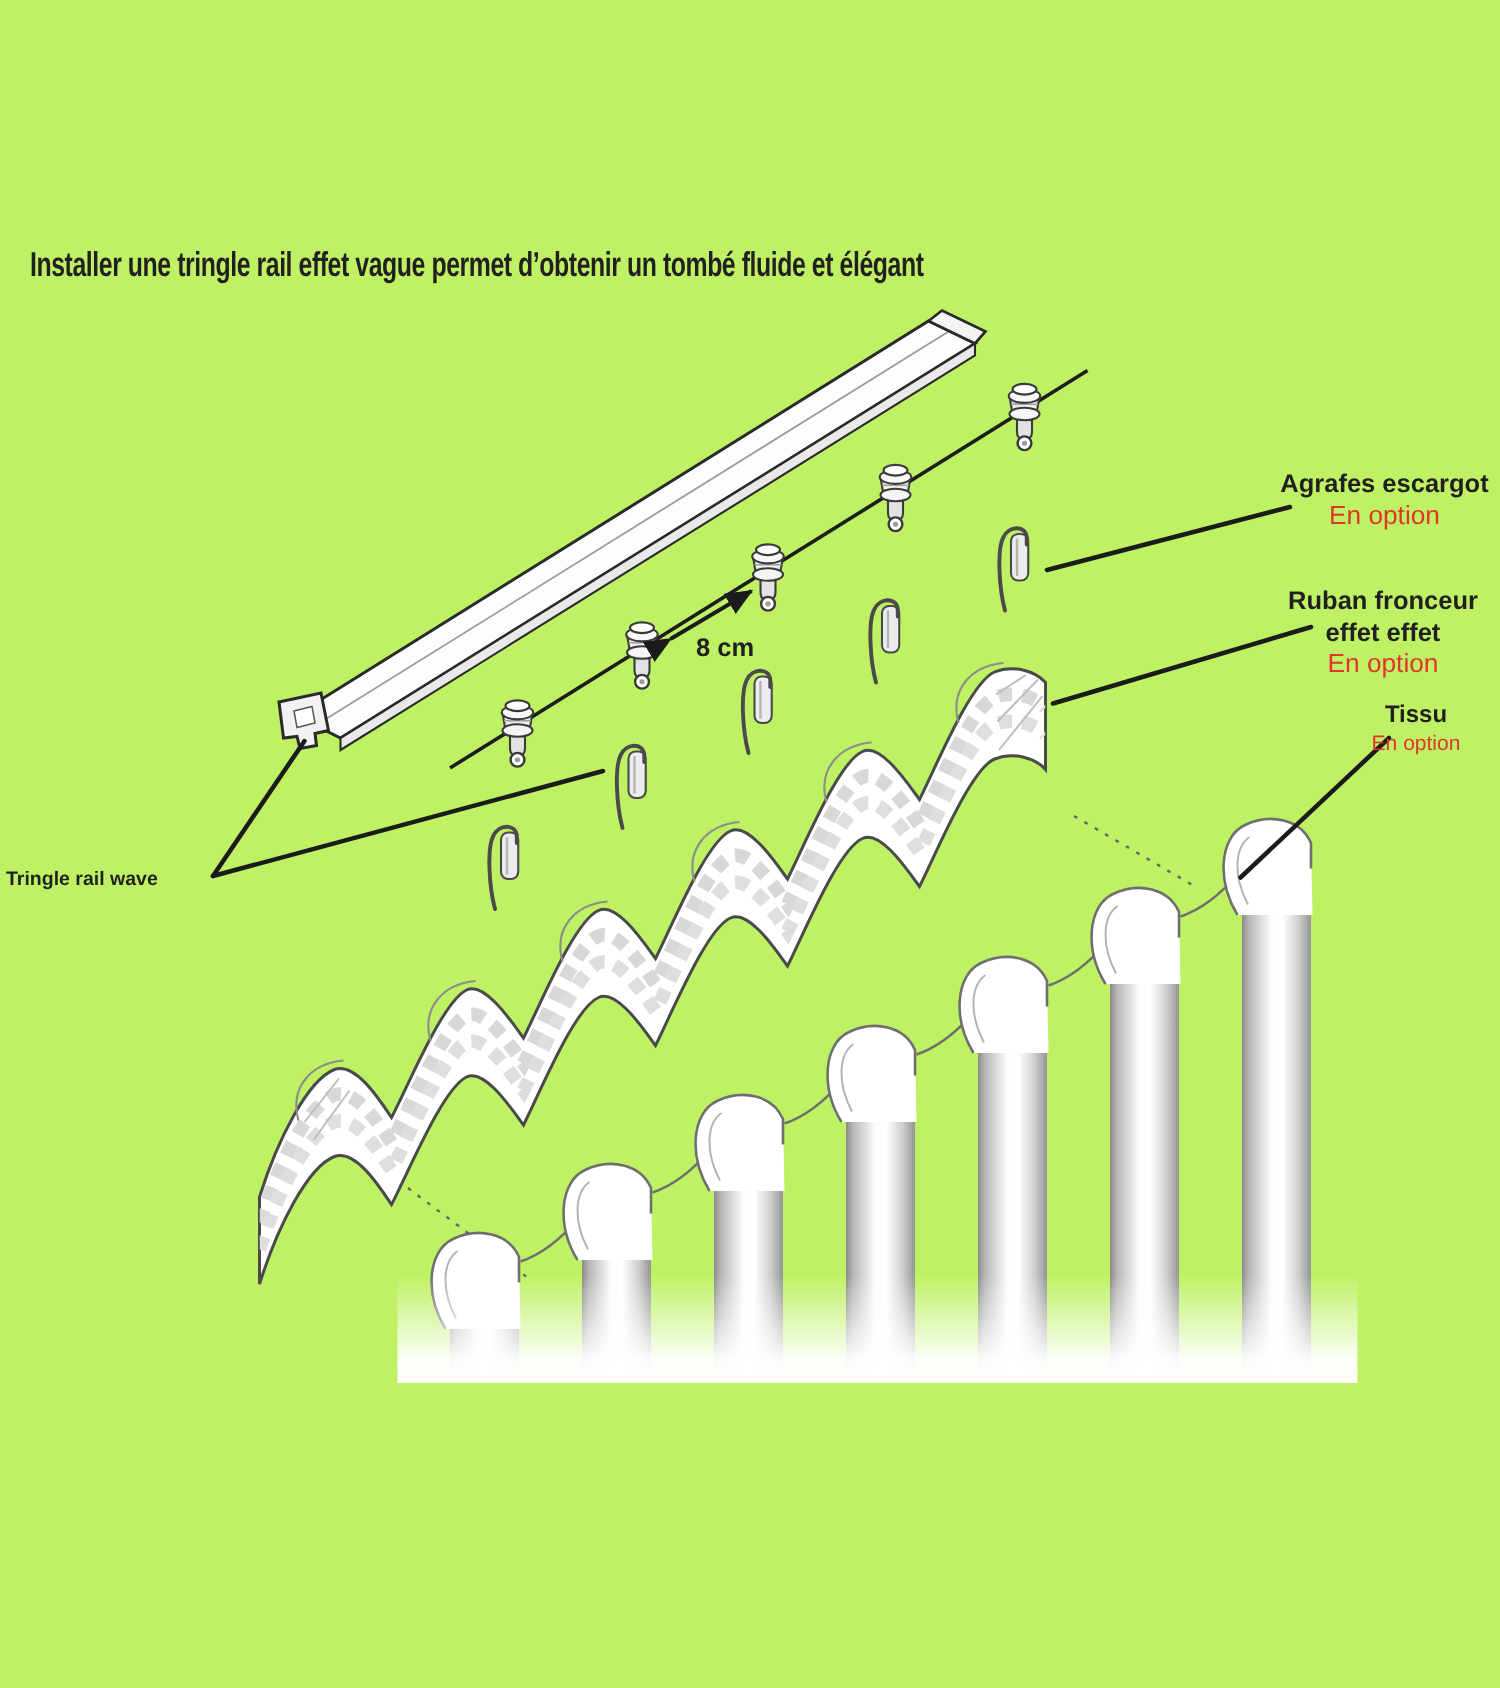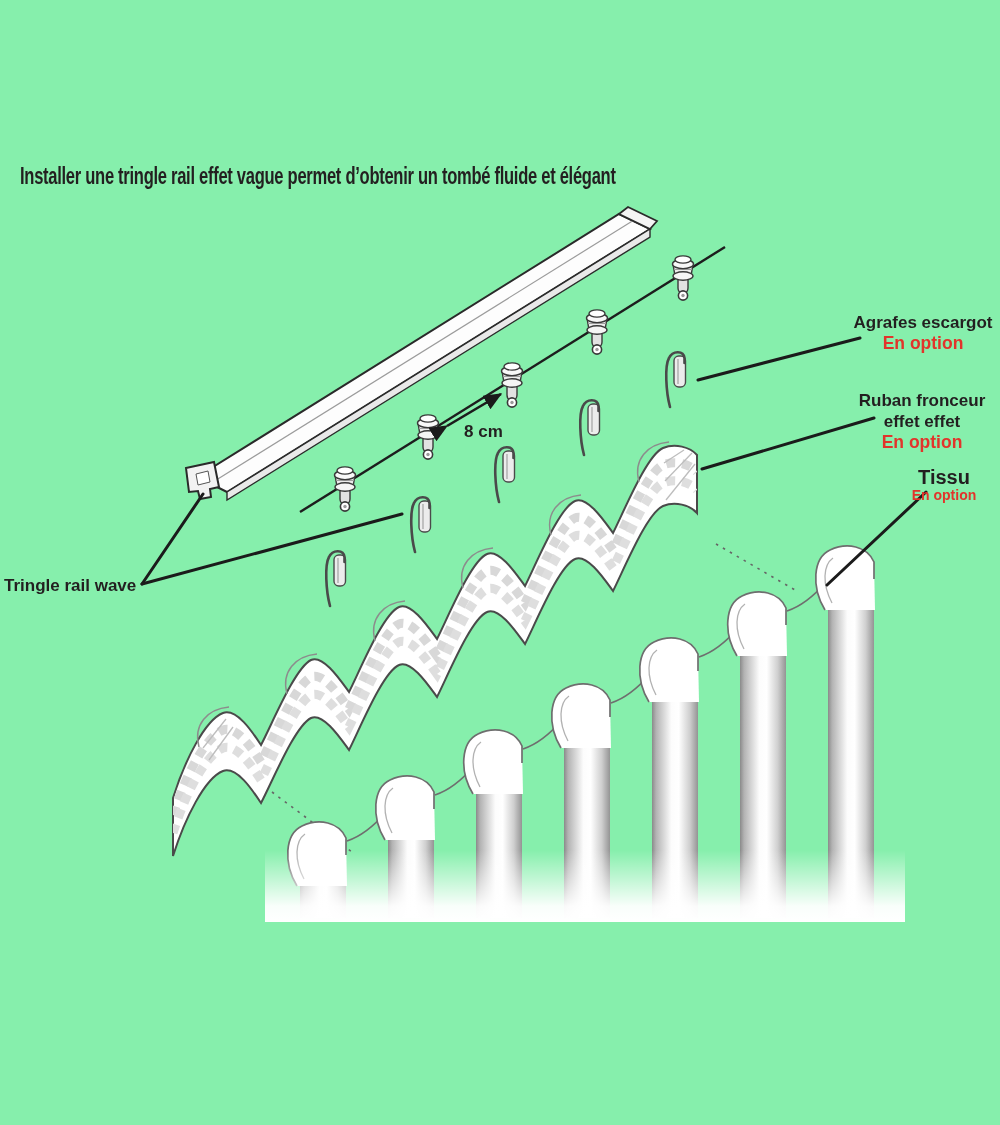--- a/index.html
+++ b/index.html
@@ -1,37 +1,37 @@
 <!DOCTYPE html>
 <html><head>
 <meta charset="utf-8">
 <style>
   html,body{margin:0;padding:0;background:#fff;}
   .stage{
-    position:relative;width:1000px;height:1125px;background:#86efac;
+    position:relative;width:1000px;height:1125px;background:#bef264;
     font-family:"Liberation Sans",sans-serif;color:#231f20;overflow:hidden;
   }
   .diagram-svg{position:absolute;left:0;top:0;width:1000px;height:1125px;}
   .title-block{
     position:absolute;left:20px;top:156px;width:960px;
     font-weight:bold;font-size:23px;letter-spacing:-0.4px;color:#231f20;
     line-height:40px;white-space:nowrap;
   }
   .title-line{display:inline-block;transform:scaleX(0.72);transform-origin:left center;}
   .title-line2{margin-left:10px;}
   .callout{position:absolute;text-align:center;line-height:21px;}
   .co-label{font-size:17px;font-weight:700;color:#231f20;white-space:nowrap;}
-  .co-option{font-size:17.5px;font-weight:700;color:#e2342b;white-space:nowrap;}
+  .co-option{font-size:17.5px;font-weight:400;color:#e2342b;white-space:nowrap;}
   .co-agrafes{top:312px;right:2px;width:150px;}
   .co-ruban{top:390px;right:8px;width:140px;}
   .co-tissu{top:466px;right:14px;width:84px;line-height:22px;}
-  .co-tissu .co-label{font-size:20px;}
+  .co-tissu .co-label{font-size:16px;}
   .co-tissu .co-option{font-size:14px;line-height:15px;}
   .co-tringle{top:575px;left:4px;width:180px;text-align:left;}
-  .co-tringle .co-label{font-size:17px;}
+  .co-tringle .co-label{font-size:13px;}
   .dim-text{font-family:"Liberation Sans",sans-serif;font-weight:bold;font-size:17px;fill:#231f20;}
 </style>
 </head>
 <body>
 
 <div class="stage">
 
   <div class="title-block">
     <div><span class="title-line">Installer une tringle rail effet vague permet d’obtenir un tombé fluide et élégant</span></div>
   </div>

